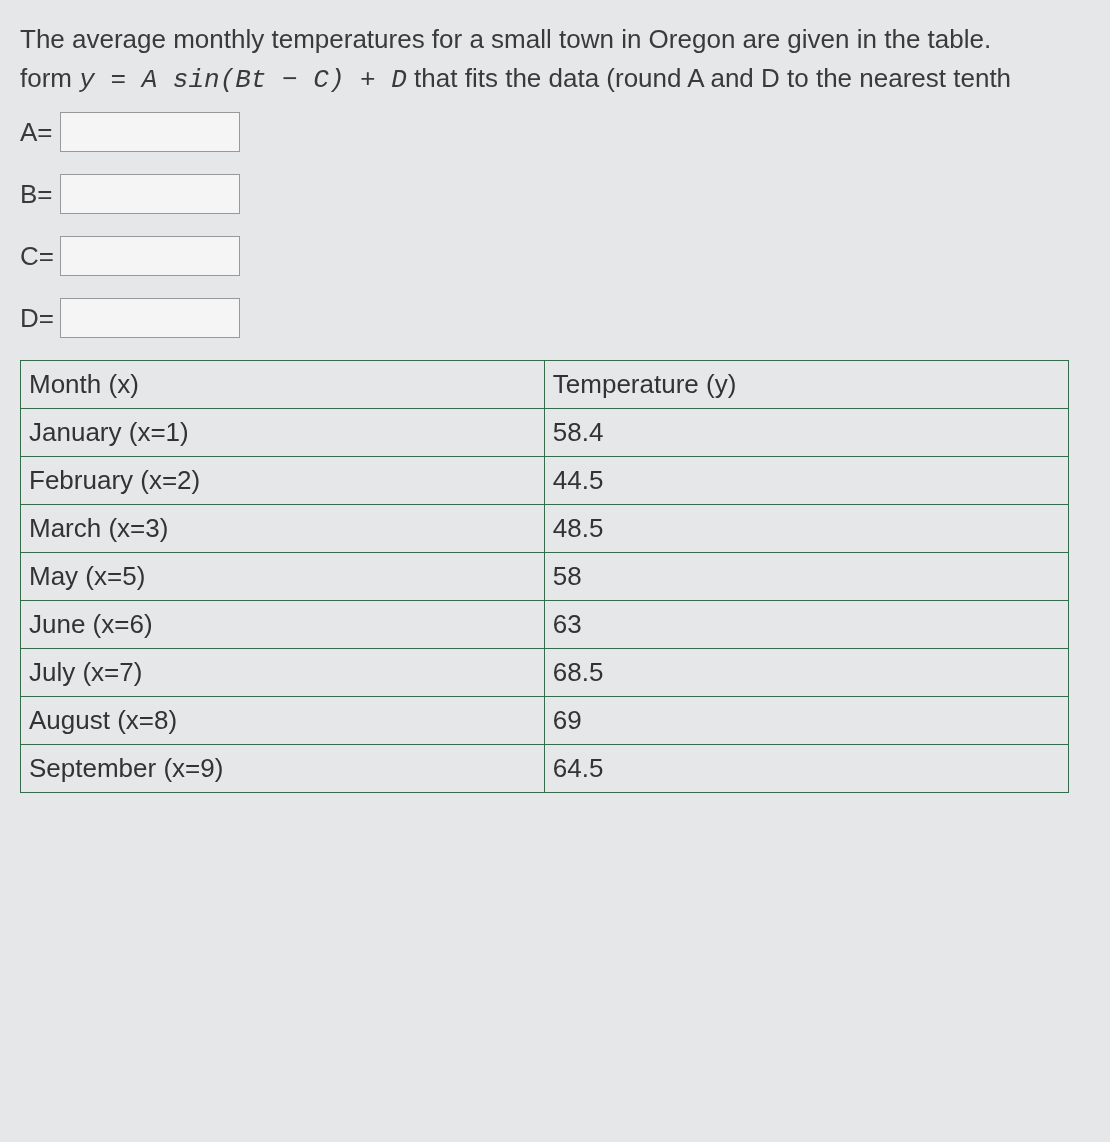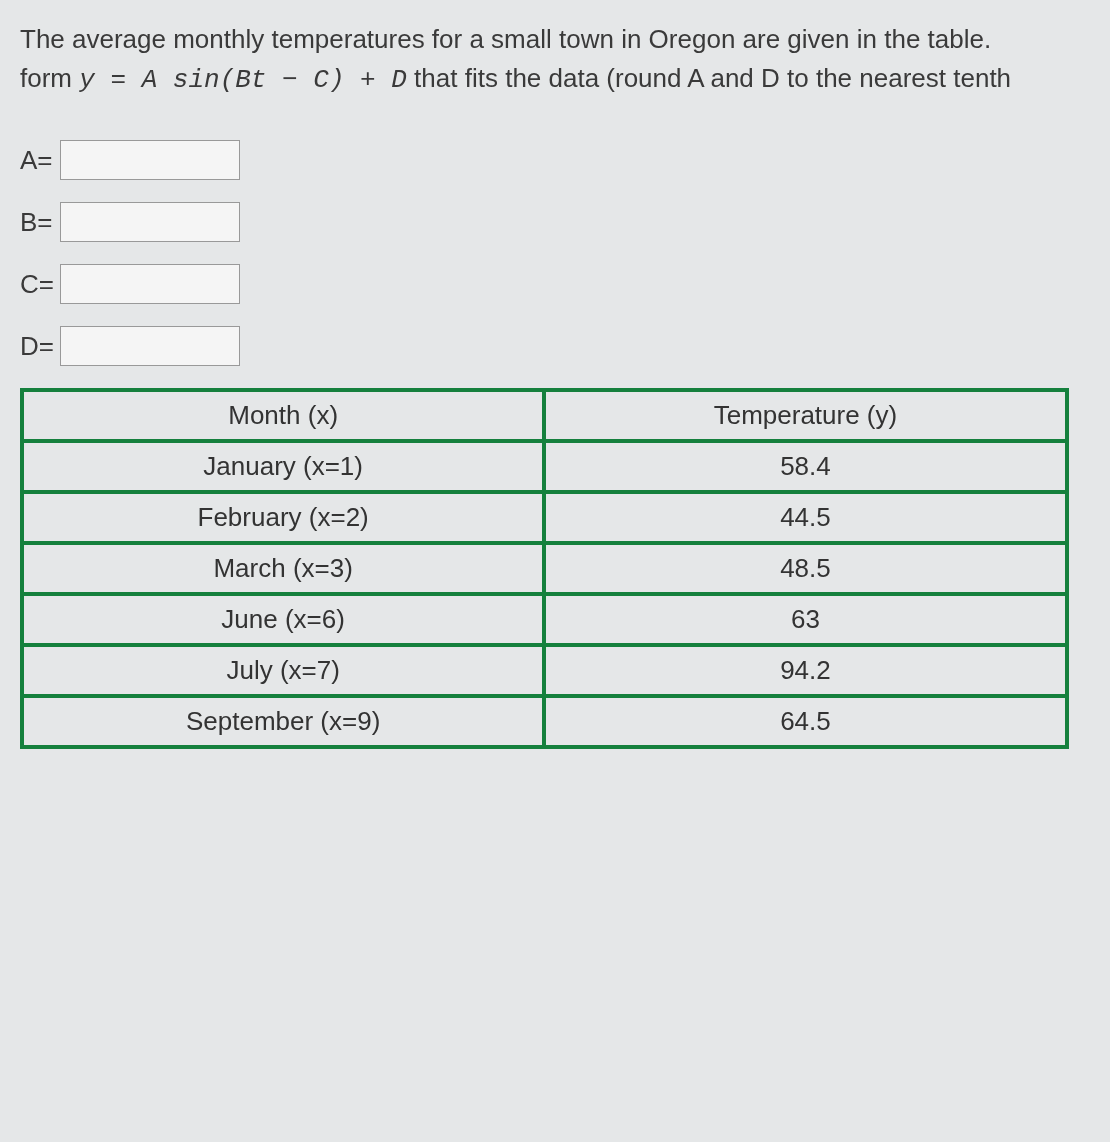--- a/index.html
+++ b/index.html
@@ -10,21 +10,21 @@
     body {
       font-family: Arial, Helvetica, sans-serif;
       background: #e5e7e8;
       color: #333;
       padding: 20px 20px 40px 20px;
       width: 1110px;
       font-size: 26px;
     }
     .problem-text {
       line-height: 1.5;
-      margin-bottom: 40px;
+      margin-bottom: 12px;
       color: #3a3a3a;
     }
     .formula {
       font-style: italic;
       font-family: Liberation Mono, monospace;
     }
     .input-row {
       display: flex;
       align-items: center;
       margin-bottom: 22px;
@@ -57,23 +57,23 @@
       font-size: 22px;
       color: #444;
       pointer-events: none;
     }
     table {
       border-collapse: collapse;
       width: 98%;
       margin-top: 10px;
     }
     th, td {
-      border: 4px solid #15803d;
+      border: 1px solid #15803d;
       padding: 8px 8px;
-      text-align: center;
+      text-align: left;
       font-size: 26px;
       font-weight: normal;
       color: #333;
       background: transparent;
     }
     .col1 { width: 50%; }
     .col2 { width: 50%; }
   </style>
 </head>
 <body>
@@ -120,25 +120,33 @@
       </tr>
       <tr>
         <td class="col1">February (x=2)</td>
         <td class="col2">44.5</td>
       </tr>
       <tr>
         <td class="col1">March (x=3)</td>
         <td class="col2">48.5</td>
       </tr>
       <tr>
+        <td class="col1">May (x=5)</td>
+        <td class="col2">58</td>
+      </tr>
+      <tr>
         <td class="col1">June (x=6)</td>
         <td class="col2">63</td>
       </tr>
       <tr>
         <td class="col1">July (x=7)</td>
-        <td class="col2">94.2</td>
+        <td class="col2">68.5</td>
+      </tr>
+      <tr>
+        <td class="col1">August (x=8)</td>
+        <td class="col2">69</td>
       </tr>
       <tr>
         <td class="col1">September (x=9)</td>
         <td class="col2">64.5</td>
       </tr>
     </tbody>
 </table>
 
 </body></html>

